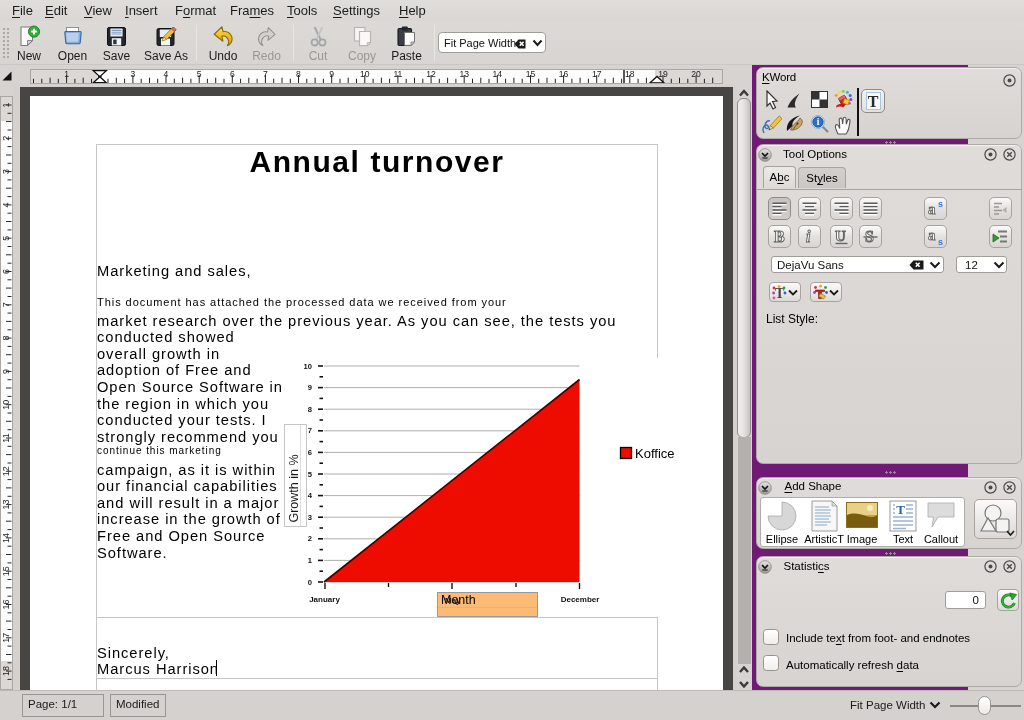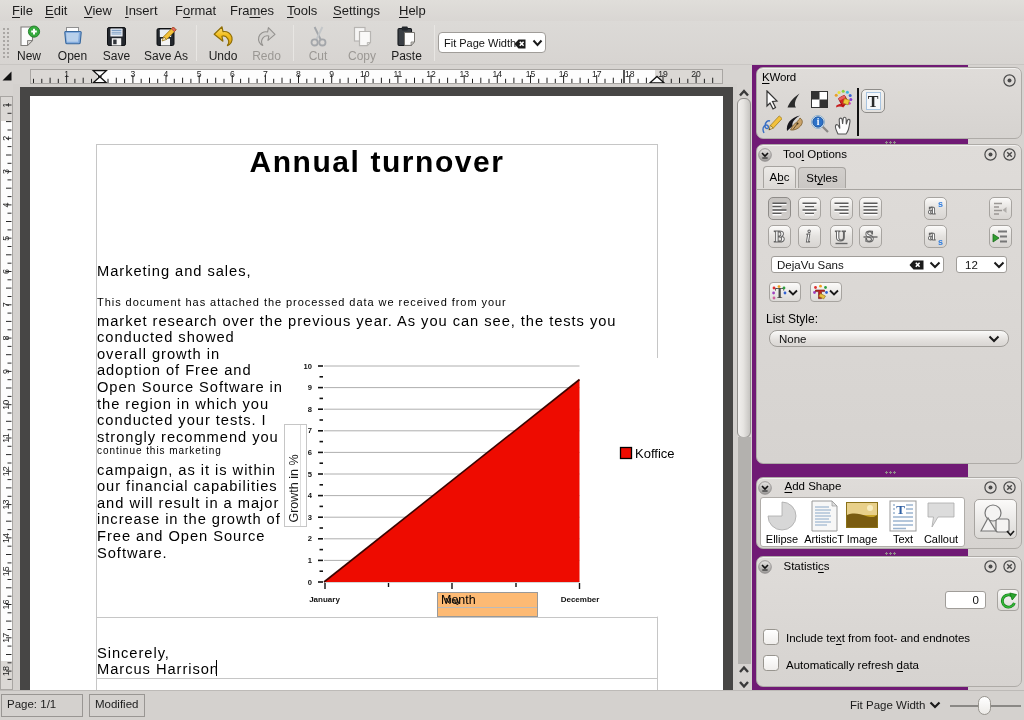--- a/index.html
+++ b/index.html
@@ -8,21 +8,21 @@
 #menubar { left:0; top:0; width:1024px; height:21px; background:linear-gradient(#e0deda,#d9d6d3); font-size:13px; color:#1c1c1c; }
 #menubar span { position:absolute; top:3px; }
 #toolbar { left:0; top:21px; width:1024px; height:44px; background:linear-gradient(#dcdad7,#d7d4d1); border-bottom:1px solid #c9c6c3; }
 .tbtn { position:absolute; top:4px; text-align:center; font-size:12px; color:#1c1c1c; }
 .tbtn .ic { display:block; margin:0 auto 1px auto; width:23px; height:23px; }
 .tbtn.dis { color:#9b9894; }
 .tsep { position:absolute; top:4px; width:1px; height:36px; background:#c2bfbc; border-right:1px solid #e8e6e3; }
 .grip { position:absolute; top:6px; width:7px; height:33px;
   background-image:radial-gradient(circle at 2px 2px,#aaa7a4 1px, transparent 1.3px);
   background-size:4px 4px; }
-.sbox { position:absolute; top:3px; height:23px; border:1px solid #999693; padding:3px 5px 0 5px; }
+.sbox { position:absolute; top:3px; height:23px; border:1px solid #999693; padding:3px 5px 0 5px;margin-left:21px; }
 .docker { position:absolute; background:linear-gradient(#dfdcd9,#d6d3d0); border:1px solid #aeaba7; border-radius:7px; box-shadow:inset 0 1px 0 rgba(255,255,255,0.6); }
 .btn23 { position:absolute; width:23px; height:23px; background:linear-gradient(#fbfaf9,#e4e2df 50%,#d8d5d2); border:1px solid #a7a4a0; border-radius:5px; }
 .btn23.pressed { background:linear-gradient(#c6c3c0,#d0cdca); border-color:#8f8c89; }
 .wcombo { position:absolute; background:#fff; border:1px solid #a09d99; border-radius:3px; font-size:11.5px; color:#111; }
 .gcombo { position:absolute; background:linear-gradient(#fafaf9,#e3e0dd 60%,#d9d6d3); border:1px solid #a09d99; border-radius:8px; font-size:11.5px; color:#111; }
 .chk { position:absolute; width:16px; height:16px; background:linear-gradient(#ffffff,#f0eeec); border:1px solid #98958f; border-radius:3.5px; }
 .doc { position:absolute; color:#000; white-space:nowrap; }
 u { text-decoration-thickness:1px; text-underline-offset:2px; }
 </style></head><body>
 
@@ -635,26 +635,20 @@
           <circle cx="14.5" cy="8.5" r="1.4" fill="#3060d0"></circle>
           <circle cx="2.5" cy="8.5" r="1.4" fill="#a040c0"></circle>
 <path d="M3.5 6 h9 v1.6 h-3 v7 h-3 v-7 h-3 Z" fill="#c02020" stroke="#701010" stroke-width="0.6"></path>
 <path d="M8.5 9.5 l5 2.6 l-1.8 2.8 l-5 -2.6 Z" fill="#e8c040" stroke="#907010" stroke-width="0.6"></path>
         </svg>
 <svg style="position:absolute;right:2px;top:6px" width="10" height="8" viewBox="0 0 10 8">
           <path d="M1 1.5 L5 5.5 L9 1.5" fill="none" stroke="#1a1a1a" stroke-width="1.8"></path>
         </svg>
       </div>
       <div class="abs" style="left:9px;top:167px;font-size:12px">List Style:</div>
-      <div class="gcombo" style="left:12px;top:185px;width:240px;height:17px">
-<span style="position:absolute;left:9px;top:1.5px">None</span>
-<svg style="position:absolute;right:8px;top:4px" width="12" height="9" viewBox="0 0 12 9">
-          <path d="M1.5 1.5 L6 6 L10.5 1.5" fill="none" stroke="#1a1a1a" stroke-width="2"></path>
-        </svg>
-      </div>
     </div>
     <div class="abs" style="left:133px;top:406px;width:12px;height:3px;background-image:radial-gradient(circle at 1.5px 1.5px,#908d8a 1px,transparent 1.2px);background-size:4px 3px"></div>
     <div class="docker" style="left:4px;top:412px;width:266px;height:72px">
       <div class="abs" style="left:27.5px;top:1.5px;font-size:11.5px"><u>A</u>dd Shape</div>
       <svg class="abs" style="left:1px;top:2.5px" width="14" height="14" viewBox="0 0 14 14">
 <defs>
           <linearGradient id="cg2.5" x1="0" y1="0" x2="0" y2="1">
             <stop offset="0" stop-color="#e8e6e4"></stop>
             <stop offset="1" stop-color="#9a9896"></stop>
           </linearGradient>

